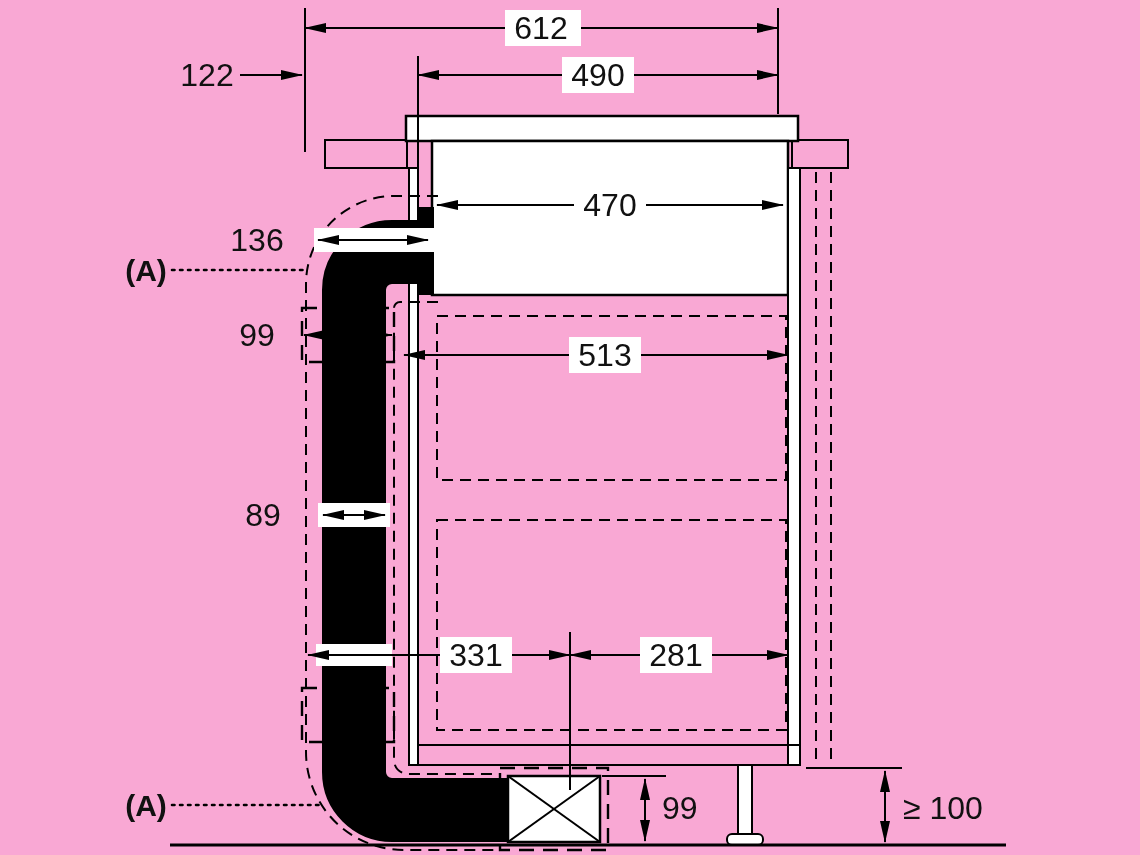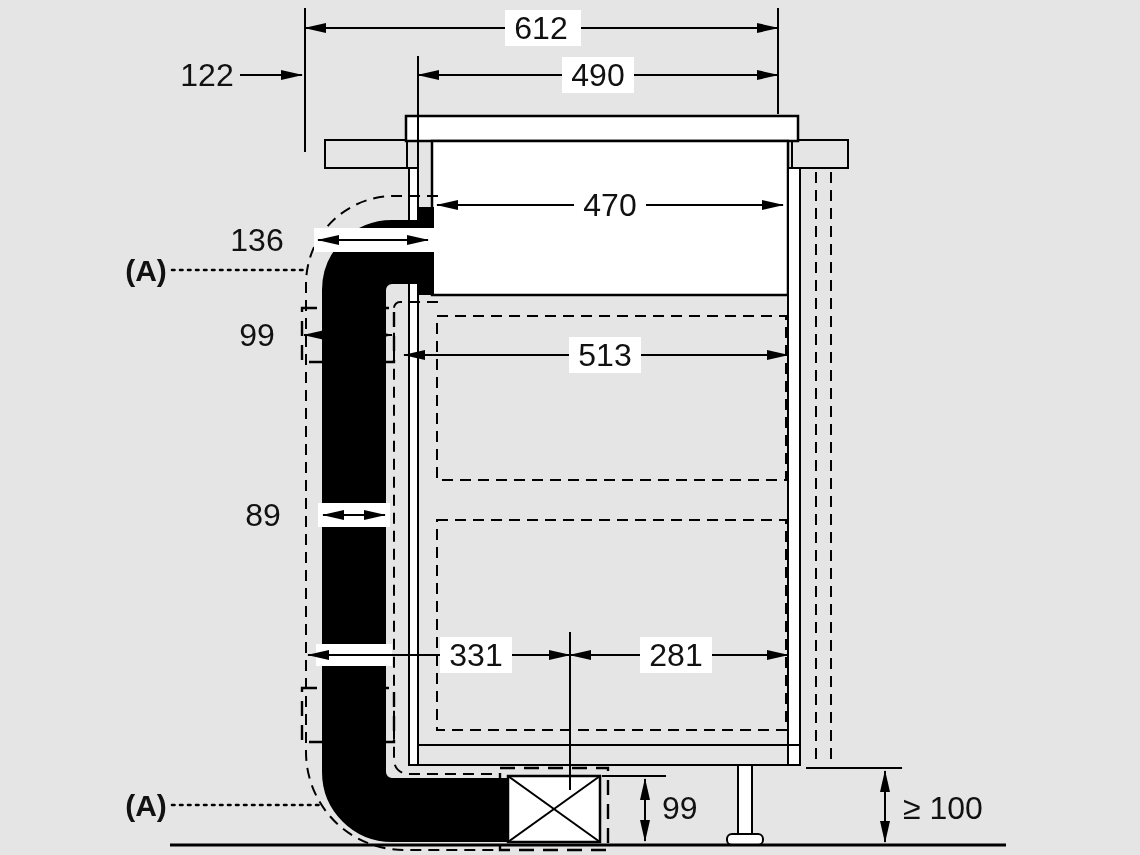--- a/index.html
+++ b/index.html
@@ -1,17 +1,17 @@
 <!DOCTYPE html>
 <html><head>
 <meta charset="utf-8">
 <style>
   html,body{margin:0;padding:0;background:#fff;}
   .canvas{
-    position:relative;width:1140px;height:855px;background:#e5e5e5;
+    position:relative;width:1140px;height:855px;background:#f9a8d4;
     outline:1px solid #ececec;overflow:hidden;
     font-family:"Liberation Sans", sans-serif;
   }
   svg text{font-family:"Liberation Sans", sans-serif;fill:#111;}
   .dimtxt{font-size:32px;}
   .mid{text-anchor:middle;}
   .sect{font-size:30px;font-weight:bold;text-anchor:middle;}
   .s2{stroke:#000;stroke-width:2;fill:none;}
   .s25{stroke:#000;stroke-width:2.5;fill:none;}
   .s3{stroke:#000;stroke-width:3;fill:none;}

